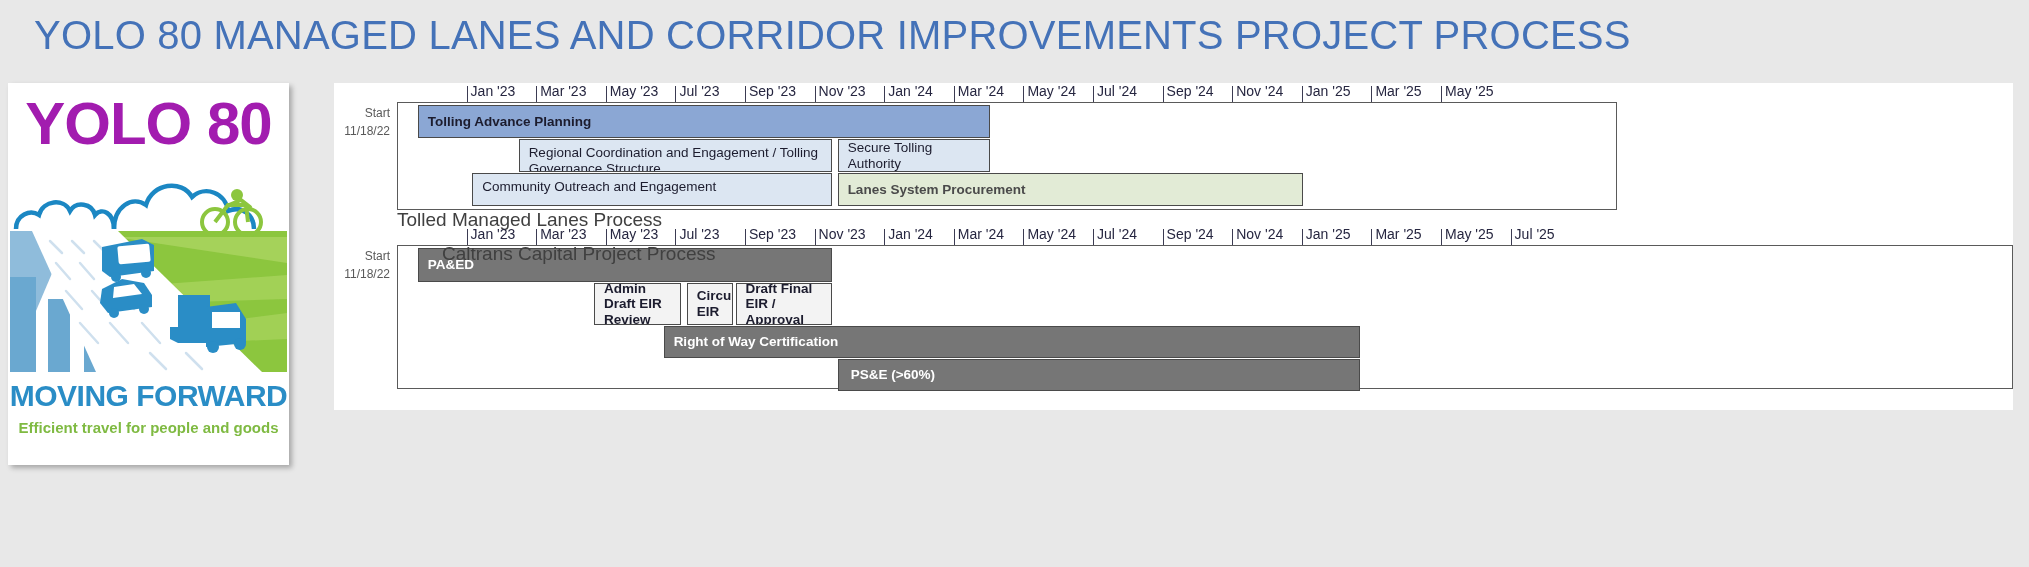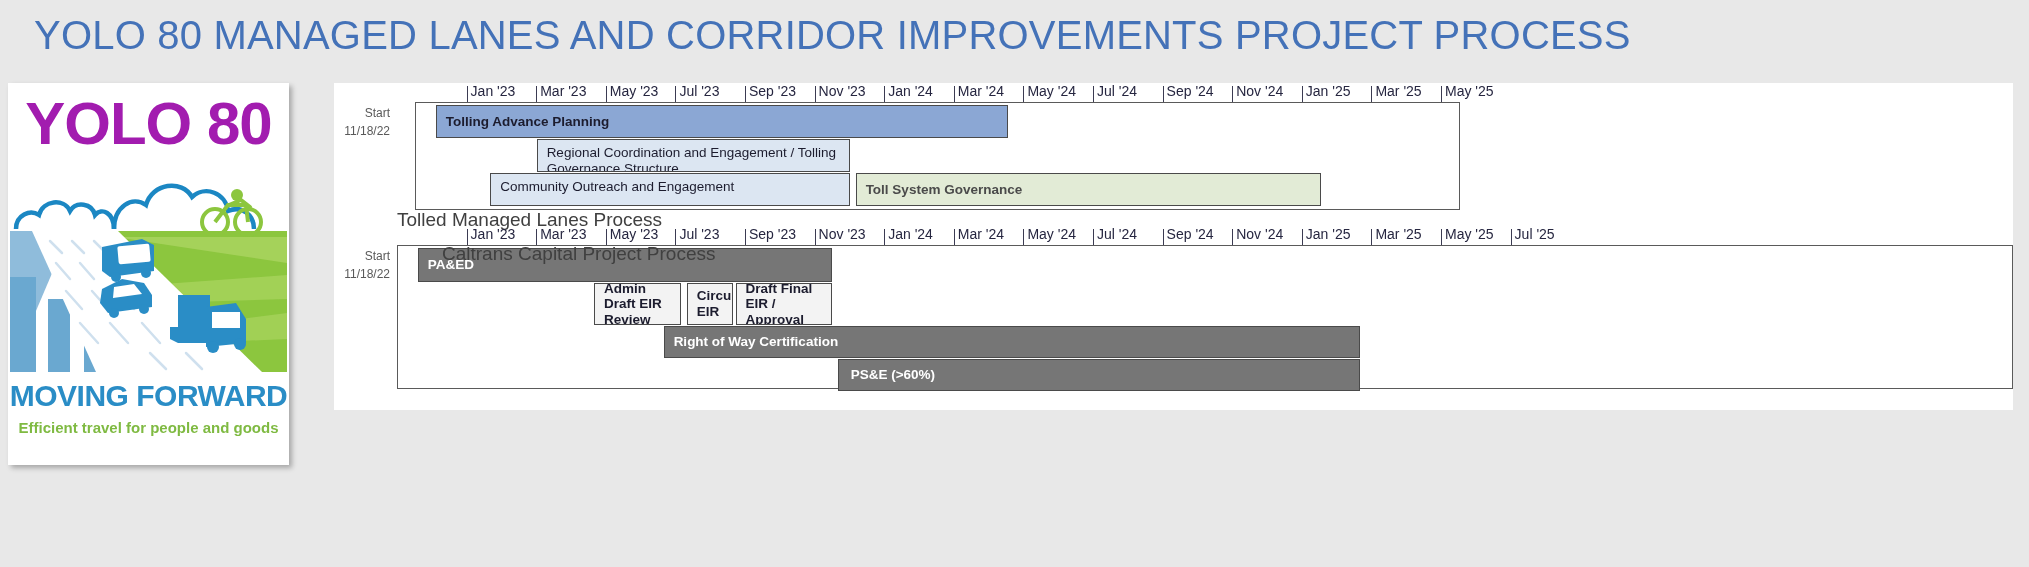--- a/index.html
+++ b/index.html
@@ -341,25 +341,26 @@
         <div class="axis-tick" style="left: 1037.4px;">
           <div class="tick-line"></div>
           <div class="tick-label">Mar '25</div>
         </div>
         <div class="axis-tick" style="left: 1107px;">
           <div class="tick-line"></div>
           <div class="tick-label">May '25</div>
         </div>
       </div>
 
-    <div class="plot" id="plot-tolled" style="left:81px; width:1045px;">
+    <div class="plot" id="plot-tolled" style="left:63px; width:1220px;">
         <div class="bar blue-dark vcenter" style="left: 19.72px; top: 2px; width: 571.88px; height: 33px;">Tolling Advance Planning</div>
         <div class="bar blue-light" style="left: 120.64px; top: 36px; width: 313.2px; height: 33px;">Regional Coordination and Engagement / Tolling Governance Structure</div>
+        <div class="bar blue-light vcenter" style="left: 439.64px; top: 36px; width: 151.96px; height: 33px;">Secure Tolling Authority</div>
         <div class="bar blue-light" style="left: 74.24px; top: 70px; width: 359.6px; height: 33px;">Community Outreach and Engagement</div>
-        <div class="bar green-light vcenter" style="left: 439.64px; top: 70px; width: 465.16px; height: 33px;">Toll System Governance</div>
+        <div class="bar green-light vcenter" style="left: 439.64px; top: 70px; width: 465.16px; height: 33px;">Lanes System Procurement</div>
       </div>
   </div>
 
   <div class="process-caption" id="caption-tolled">Tolled Managed Lanes Process</div>
 
   <div class="gantt" id="gantt-caltrans">
 
     <div class="start-label" style="left:0px; top:21px; width:56px;">
       <div>Start</div>
       <div>11/18/22</div>

